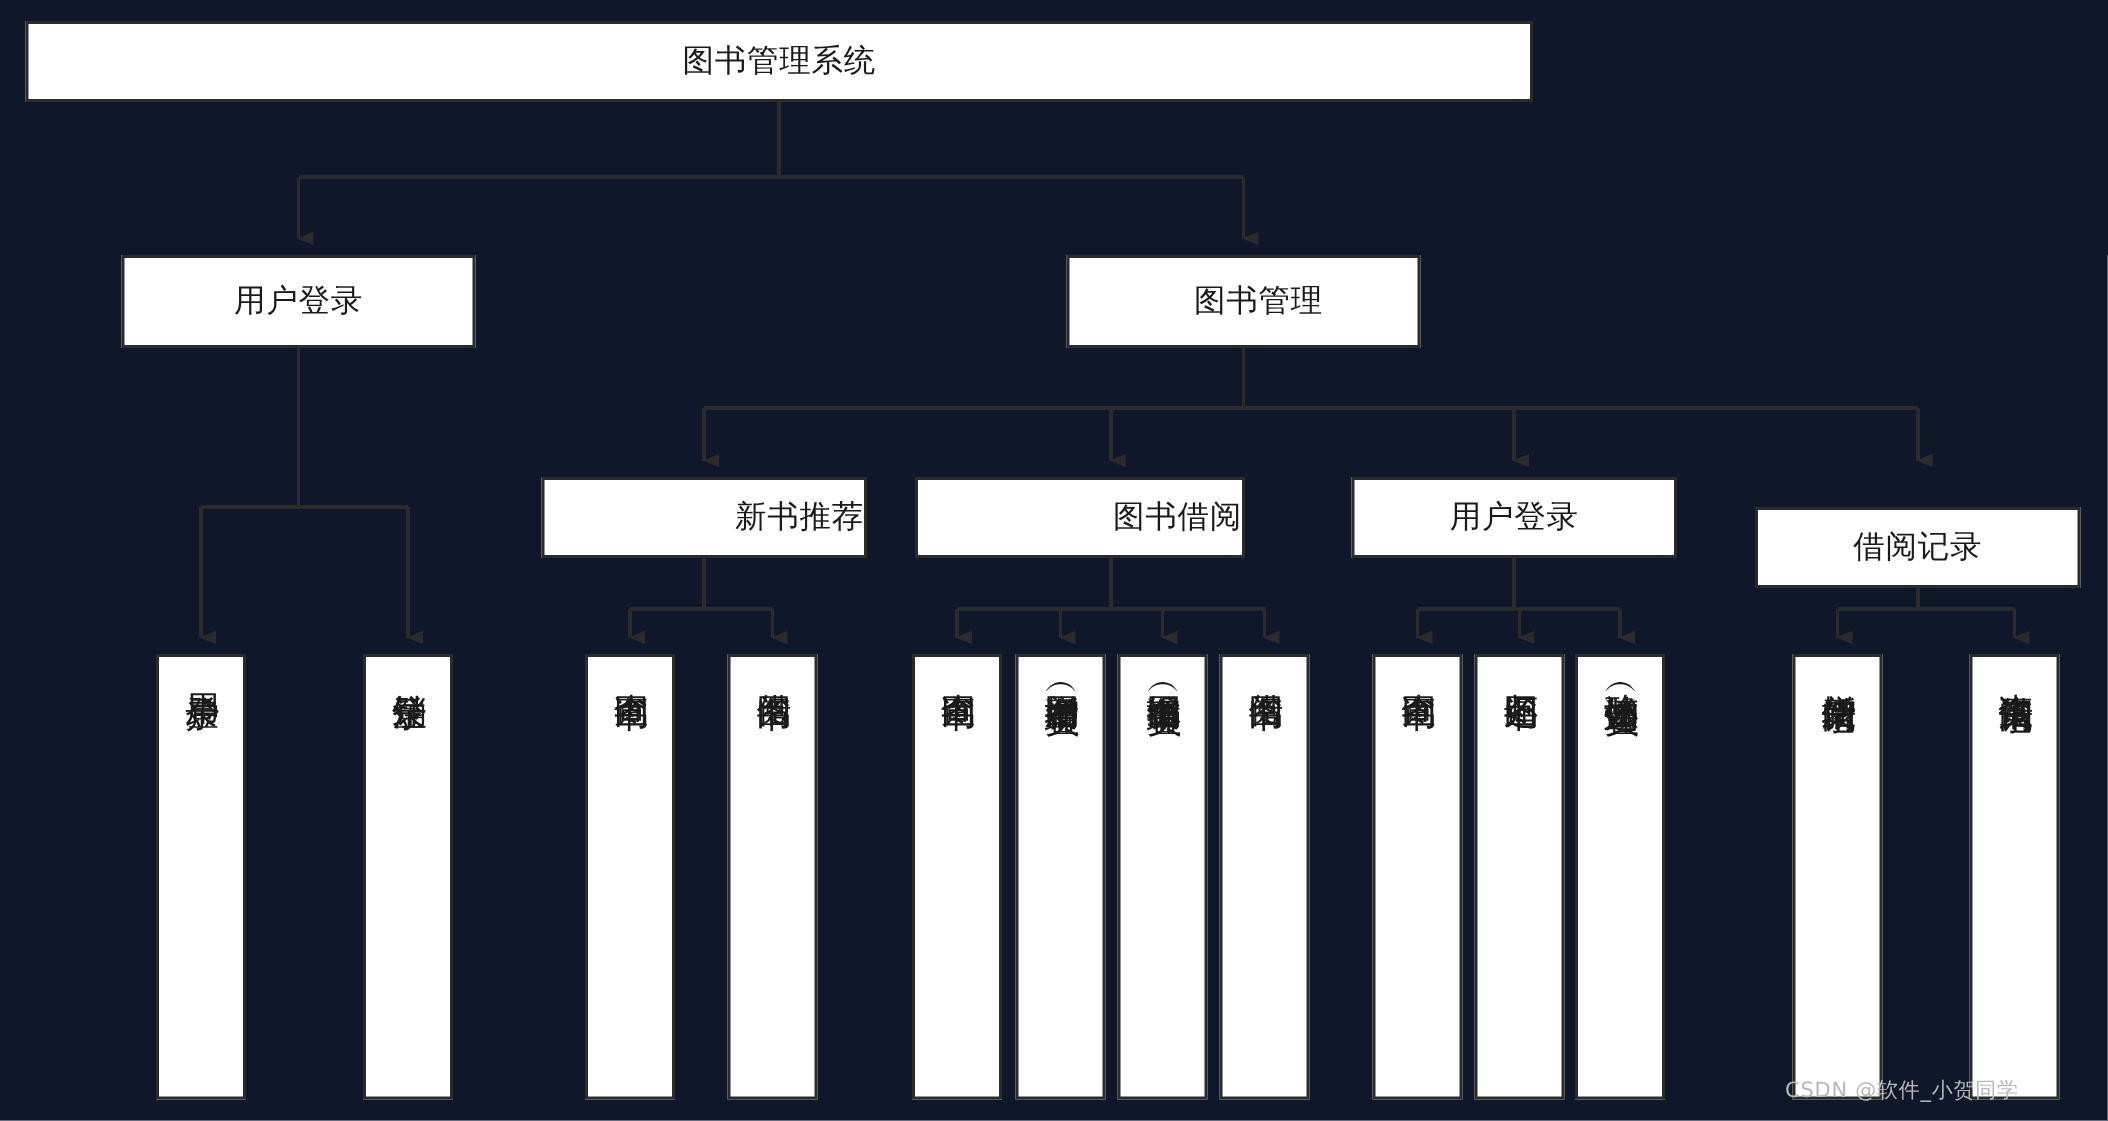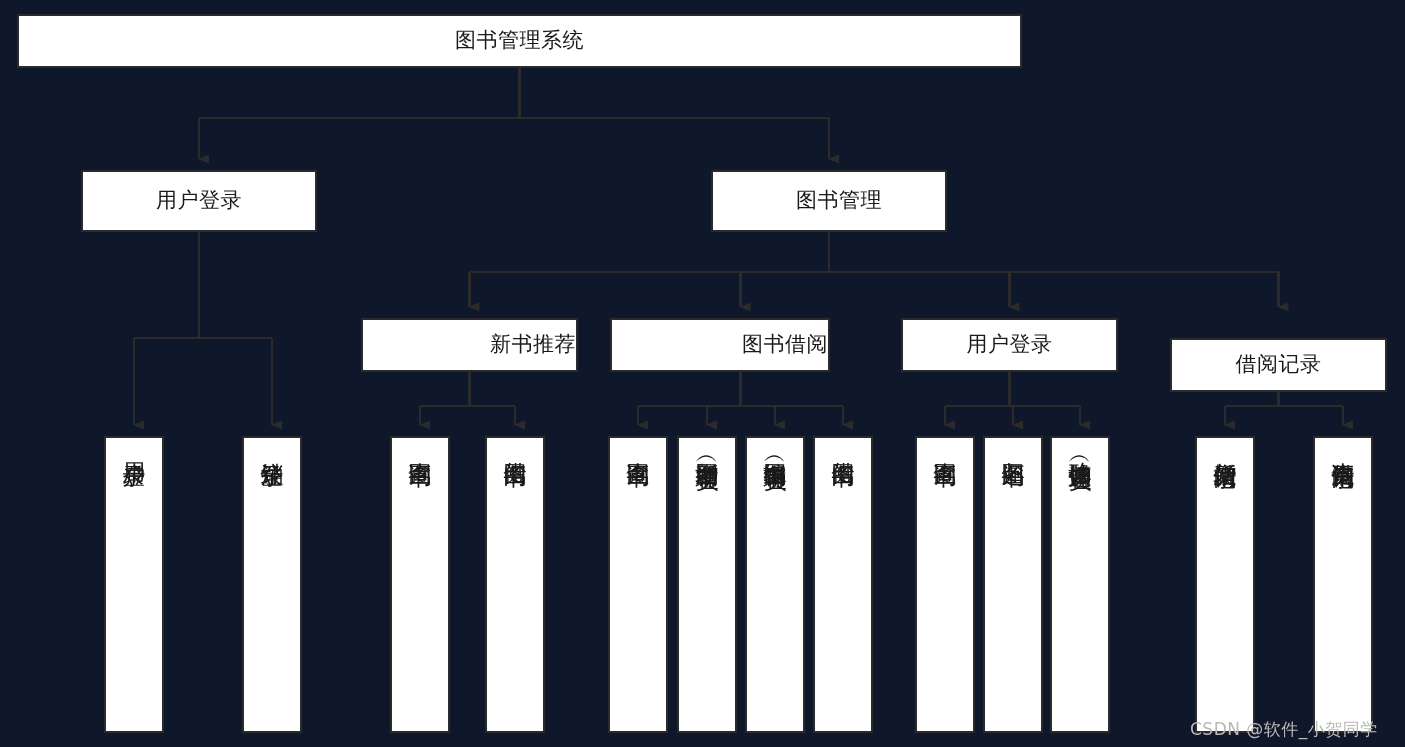--- a/index.html
+++ b/index.html
@@ -53,21 +53,21 @@
     text-orientation: upright;
     font-size: 23px;
     color: #1a1a1a;
     line-height: 1.18;
     letter-spacing: 1px;
     white-space: nowrap;
     text-align: left;
   }
   .watermark {
     position: absolute;
-    font-size: 17px;
+    font-size: 14px;
     color: #b9b9b9;
     white-space: nowrap;
     letter-spacing: 0.5px;
     pointer-events: none;
   }
 </style>
 </head>
 <body>
 
 <div id="diagram-root">

